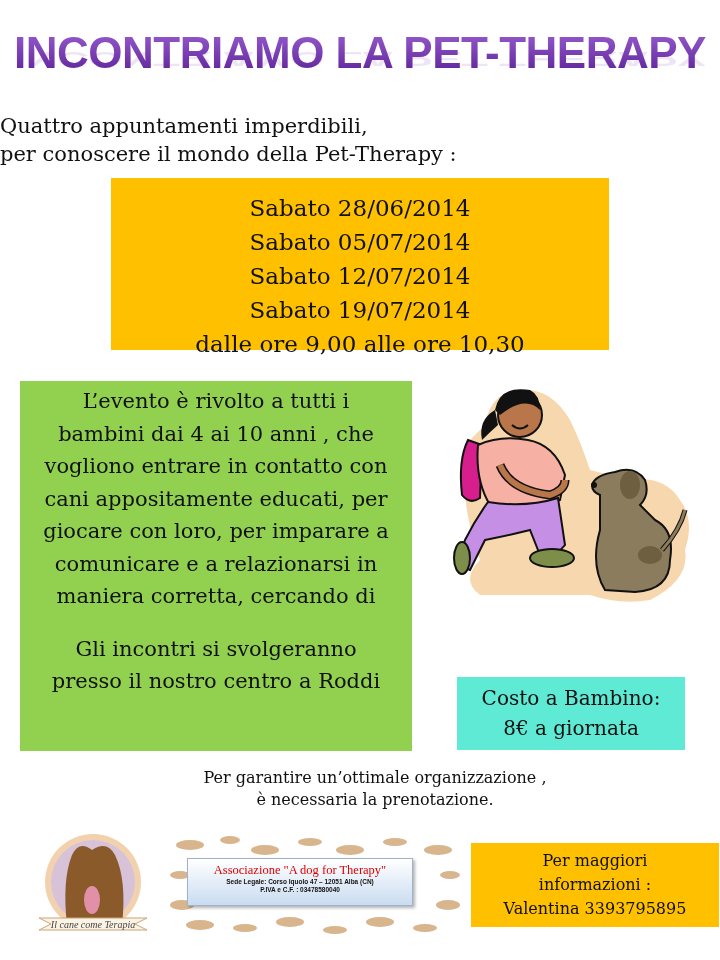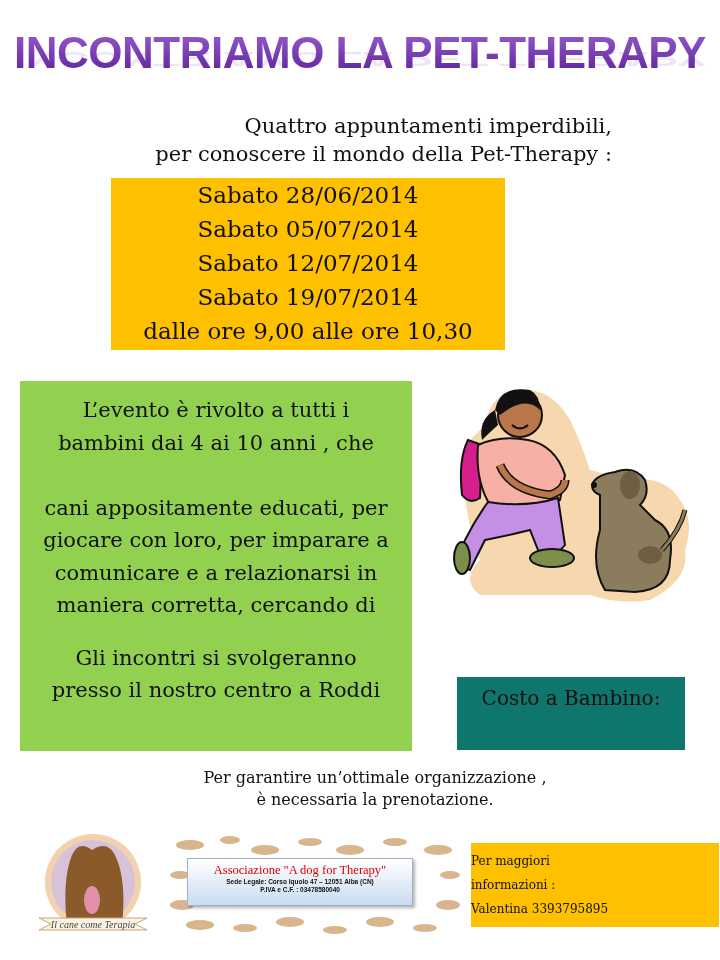--- a/index.html
+++ b/index.html
@@ -1,33 +1,33 @@
 <!DOCTYPE html>
 <html><head>
 <meta charset="utf-8">
 <style>
   html,body{margin:0;padding:0;background:#fff;}
   body{width:720px;height:960px;position:relative;overflow:hidden;font-family:"DejaVu Serif",serif;color:#111;}
   .title{position:absolute;left:0;top:28px;width:720px;text-align:center;font-family:"Liberation Sans",sans-serif;font-weight:bold;font-size:44px;letter-spacing:-0.5px;color:#7030a0;
     background:linear-gradient(#9a5fd0,#5a1f96);-webkit-background-clip:text;background-clip:text;-webkit-text-fill-color:transparent;}
   .title-reflect{position:absolute;left:0;top:70px;width:720px;text-align:center;font-family:"Liberation Sans",sans-serif;font-weight:bold;font-size:44px;letter-spacing:-0.5px;color:#7030a0;opacity:0.12;transform:scaleY(-0.45);transform-origin:top;}
-  .intro{position:absolute;left:0;top:112px;width:612px;text-align:right;font-size:21px;line-height:28px;}
-  .dates{position:absolute;left:111px;top:178px;width:394px;height:172px;background:#ffc000;text-align:center;font-size:23px;line-height:34px;padding-top:0;box-sizing:border-box;}
-  .desc{position:absolute;left:20px;top:381px;width:392px;height:370px;background:#92d050;text-align:center;font-size:21px;line-height:32.5px;padding-top:13px;box-sizing:border-box;}
+  .intro{position:absolute;left:0;top:112px;width:612px;text-align:left;font-size:21px;line-height:28px;}
+  .dates{position:absolute;left:111px;top:178px;width:498px;height:172px;background:#ffc000;text-align:center;font-size:23px;line-height:34px;padding-top:13px;box-sizing:border-box;}
+  .desc{position:absolute;left:20px;top:381px;width:392px;height:370px;background:#92d050;text-align:center;font-size:21px;line-height:32.5px;padding-top:4px;box-sizing:border-box;}
   .desc p{margin:0;}
   .desc p+p{margin-top:20px;}
   .art{position:absolute;left:440px;top:380px;width:260px;height:240px;}
-  .cost{position:absolute;left:457px;top:677px;width:228px;height:73px;background:#0f766e;text-align:center;font-size:20px;line-height:30px;padding-top:6px;box-sizing:border-box;}
+  .cost{position:absolute;left:457px;top:677px;width:228px;height:73px;background:#5eead4;text-align:center;font-size:20px;line-height:30px;padding-top:6px;box-sizing:border-box;}
   .note{position:absolute;left:0;top:767px;width:750px;text-align:center;font-size:16px;line-height:22px;}
   .logo{position:absolute;left:37px;top:830px;width:112px;height:120px;}
   .paws{position:absolute;left:170px;top:830px;width:290px;height:110px;}
   .assoc{position:absolute;left:187px;top:858px;width:226px;height:48px;background:linear-gradient(#ffffff,#c9dcf1);border:1px solid #9fb2c8;box-shadow:2px 2px 3px rgba(0,0,0,0.3);text-align:center;box-sizing:border-box;}
   .assoc-name{font-family:"Liberation Serif",serif;font-size:12.5px;color:#e00000;line-height:15px;margin-top:4px;}
   .assoc-line{font-family:"Liberation Sans",sans-serif;font-size:6.5px;line-height:8px;color:#111;font-weight:bold;}
-  .info{position:absolute;left:471px;top:843px;width:248px;height:84px;background:#ffc000;text-align:left;font-size:12px;line-height:24px;padding-top:6px;box-sizing:border-box;}
+  .info{position:absolute;left:471px;top:843px;width:248px;height:84px;background:#ffc000;text-align:center;font-size:16px;line-height:24px;padding-top:6px;box-sizing:border-box;}
 </style>
 </head>
 <body>
 
 <div class="title-reflect">INCONTRIAMO LA PET-THERAPY</div>
 <h1 class="title" style="margin:0;">INCONTRIAMO LA PET-THERAPY</h1>
 
 <div class="intro">
   <div>Quattro appuntamenti imperdibili,</div>
   <div>per conoscere il mondo della Pet-Therapy :</div>
@@ -38,21 +38,21 @@
   <div>Sabato 05/07/2014</div>
   <div>Sabato 12/07/2014</div>
   <div>Sabato 19/07/2014</div>
   <div>dalle ore 9,00 alle ore 10,30</div>
 </div>
 
 <div class="desc">
   <p>
     <span>L’evento è rivolto a tutti i</span><br>
     <span>bambini dai 4 ai 10 anni , che</span><br>
-    <br>
+    <span>vogliono entrare in contatto con</span><br>
     <span>cani appositamente educati, per</span><br>
     <span>giocare con loro, per imparare a</span><br>
     <span>comunicare e a relazionarsi  in</span><br>
     <span>maniera corretta, cercando di</span><br>
   </p>
   <p>
     <span>Gli incontri si svolgeranno</span><br>
     <span>presso il nostro centro a Roddi</span><br>
   </p>
 </div>
@@ -81,20 +81,21 @@
   <path d="M160 150 Q150 185 165 210 L195 212 Q230 210 230 180 Q235 150 215 140 L200 125 Q210 115 205 100 Q195 85 175 92 Q155 95 152 105 Q152 112 160 115 Z" fill="#8c7c5e" stroke="#111" stroke-width="2"></path>
   <path d="M222 170 Q240 150 245 130" fill="none" stroke="#111" stroke-width="5"></path>
   <path d="M222 170 Q240 150 245 130" fill="none" stroke="#8c7c5e" stroke-width="3"></path>
   <ellipse cx="190" cy="105" rx="10" ry="14" fill="#6e5f40"></ellipse>
   <ellipse cx="210" cy="175" rx="12" ry="9" fill="#6e5f40"></ellipse>
   <circle cx="154" cy="105" r="3" fill="#111"></circle>
 </svg>
 
 <div class="cost">
   <div>Costo a Bambino:</div>
+  <div>8€ a giornata</div>
 </div>
 
 <div class="note">
   <div>Per garantire un’ottimale organizzazione ,</div>
   <div>è necessaria la prenotazione.</div>
 </div>
 
 <svg class="logo" viewBox="0 0 112 120">
   <circle cx="56" cy="52" r="48" fill="#f2d2ae"></circle>
   <circle cx="56" cy="52" r="42" fill="#d8c2d8"></circle>

